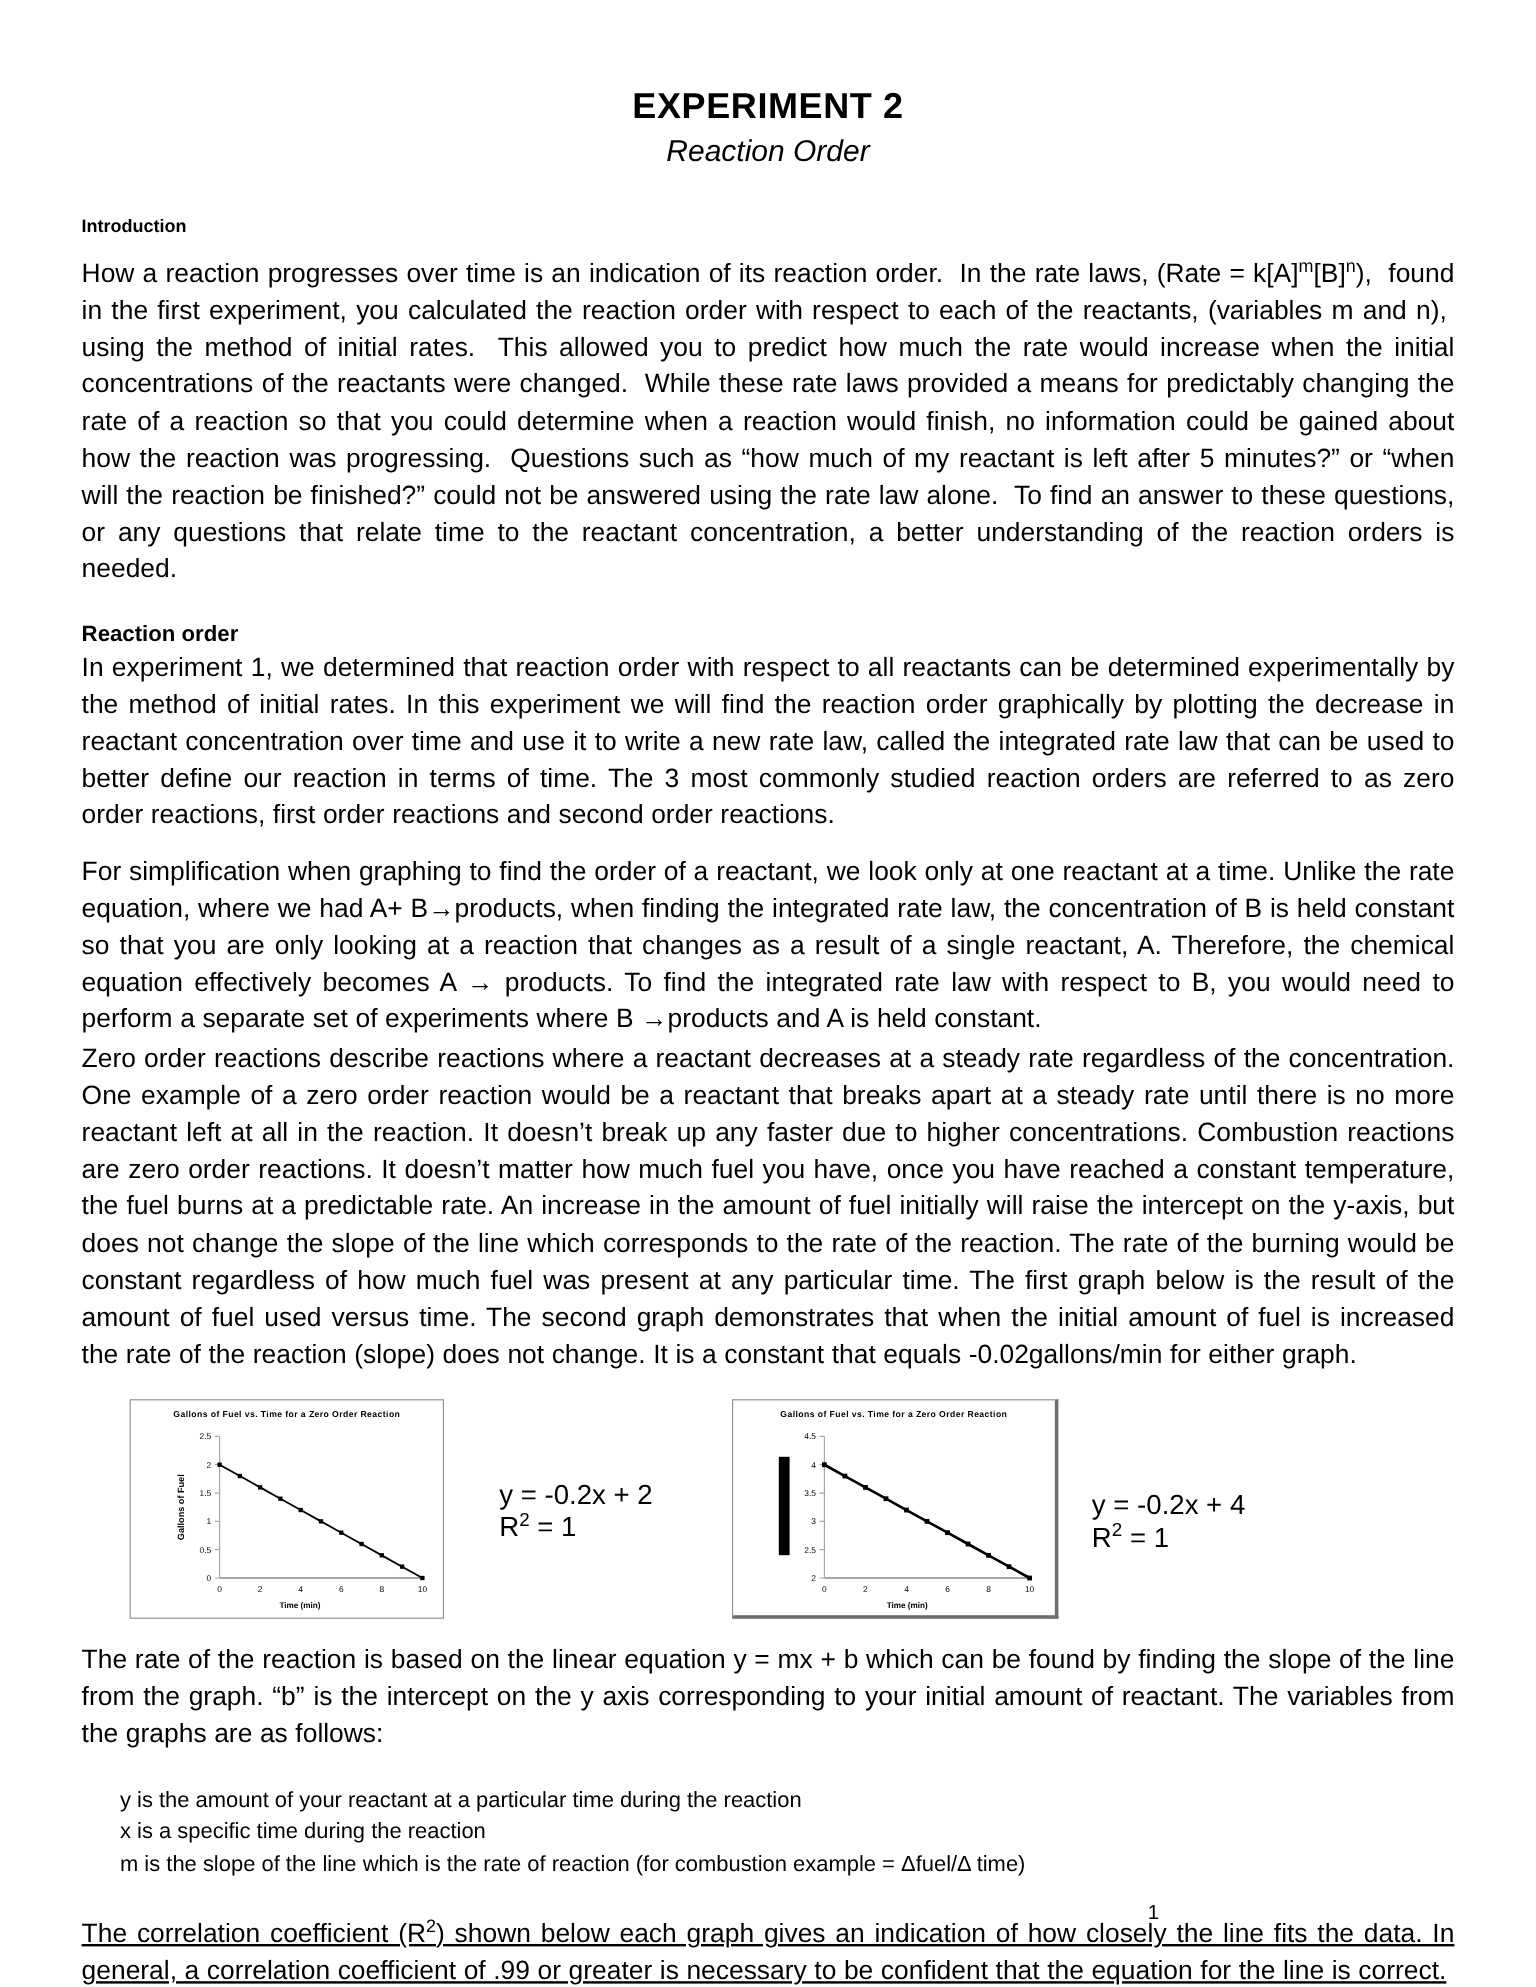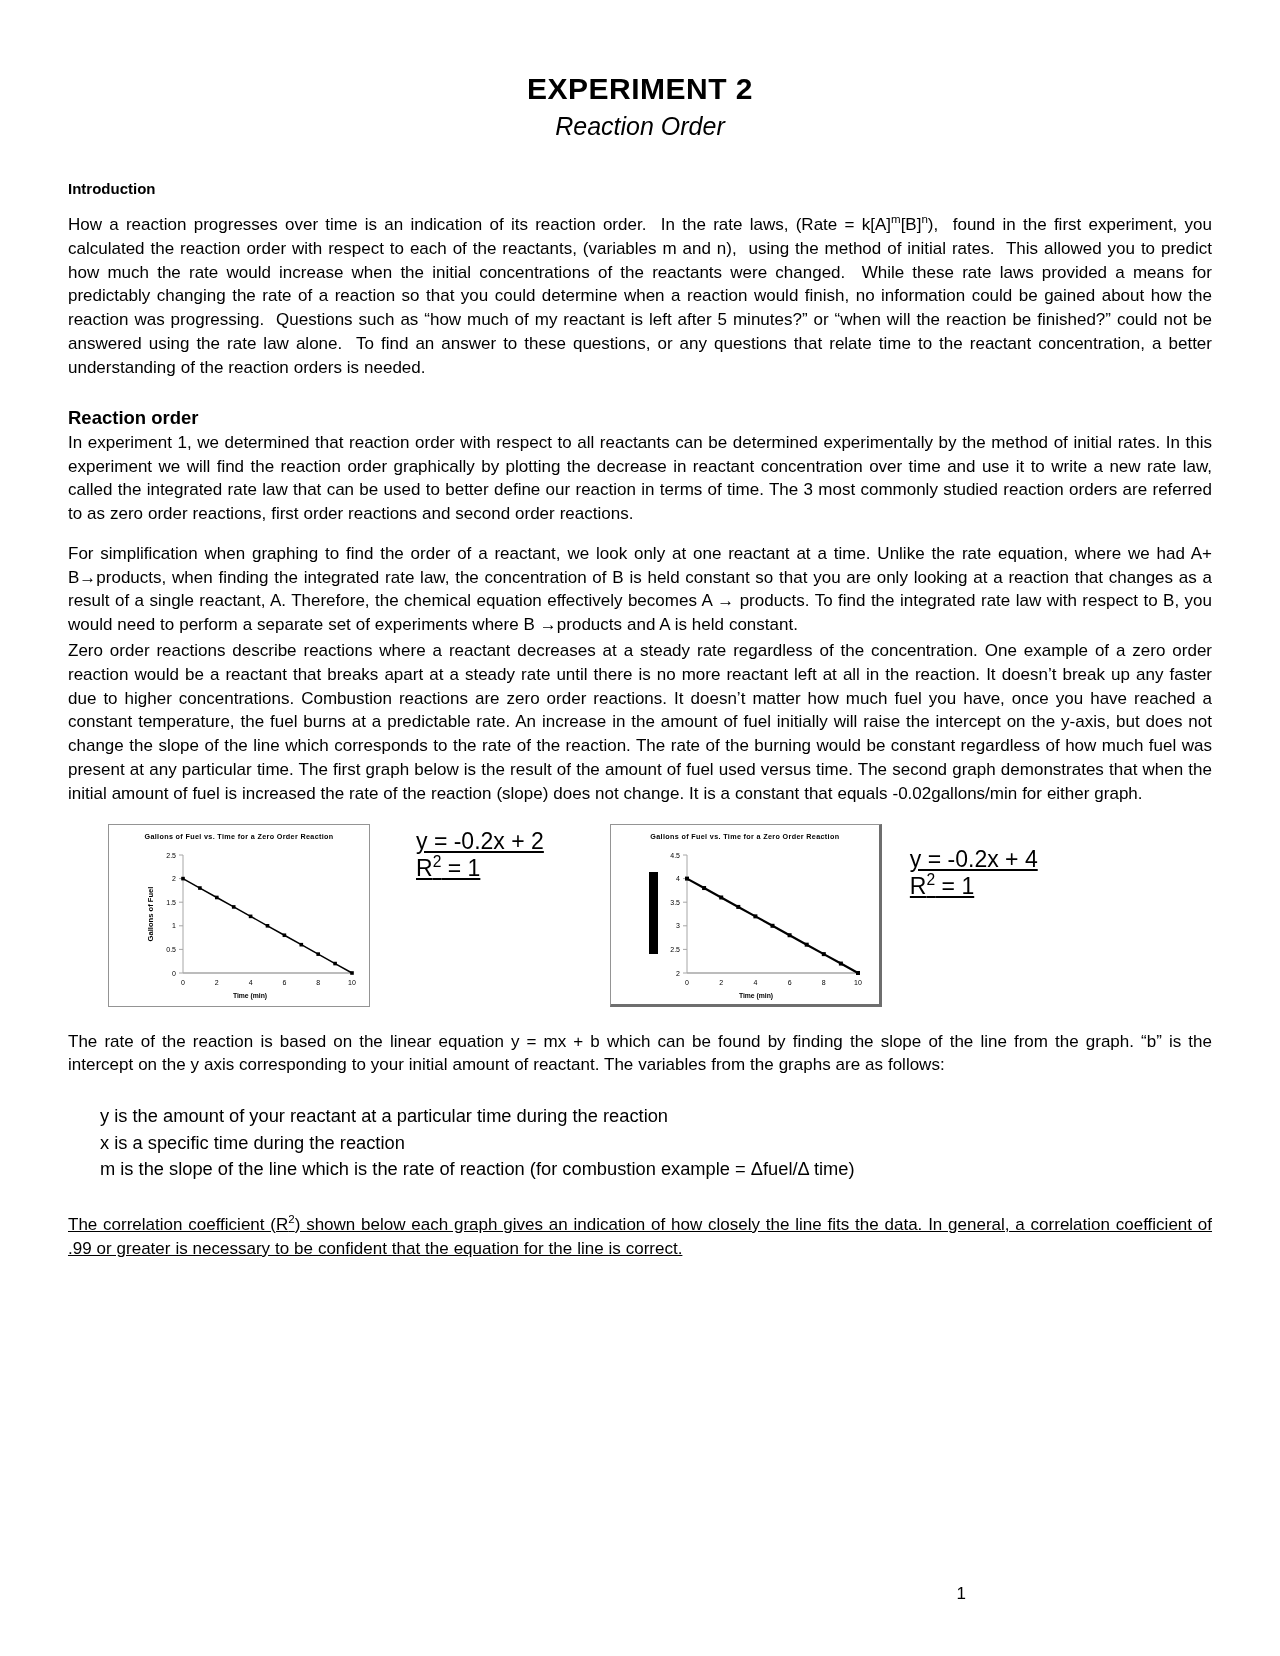--- a/index.html
+++ b/index.html
@@ -56,21 +56,21 @@
     line-height: 1.25;
   }
   h3.sub-heading-italic {
     font-size: 18.5px;
     font-weight: bold;
     font-style: italic;
     margin: 26px 0 0 0;
     line-height: 1.25;
   }
   p.body-text {
-    font-size: 17px;
+    font-size: 22px;
     line-height: 1.40;
     text-align: justify;
     margin: 16px 0 0 0;
     word-spacing: 0.2px;
   }
   p.body-text.tight {
     margin-top: 2px;
   }
   sup {
     font-size: 0.68em;
@@ -82,24 +82,23 @@
     font-size: 18.3px;
     line-height: 1.45;
   }
   .var-list div {
     white-space: nowrap;
   }
   
   .figure-row {
     margin-top: 18px;
     display: flex;
-    align-items: flex-start;
+    align-items: center;
     height: 190px;
     position: relative;
-    text-decoration: underline;
   }
   .chart-box {
     border: 1px solid #949494;
     background: #ffffff;
     box-sizing: border-box;
     position: relative;
   }
   .chart-box.one {
     width: 262px;
     height: 183px;

